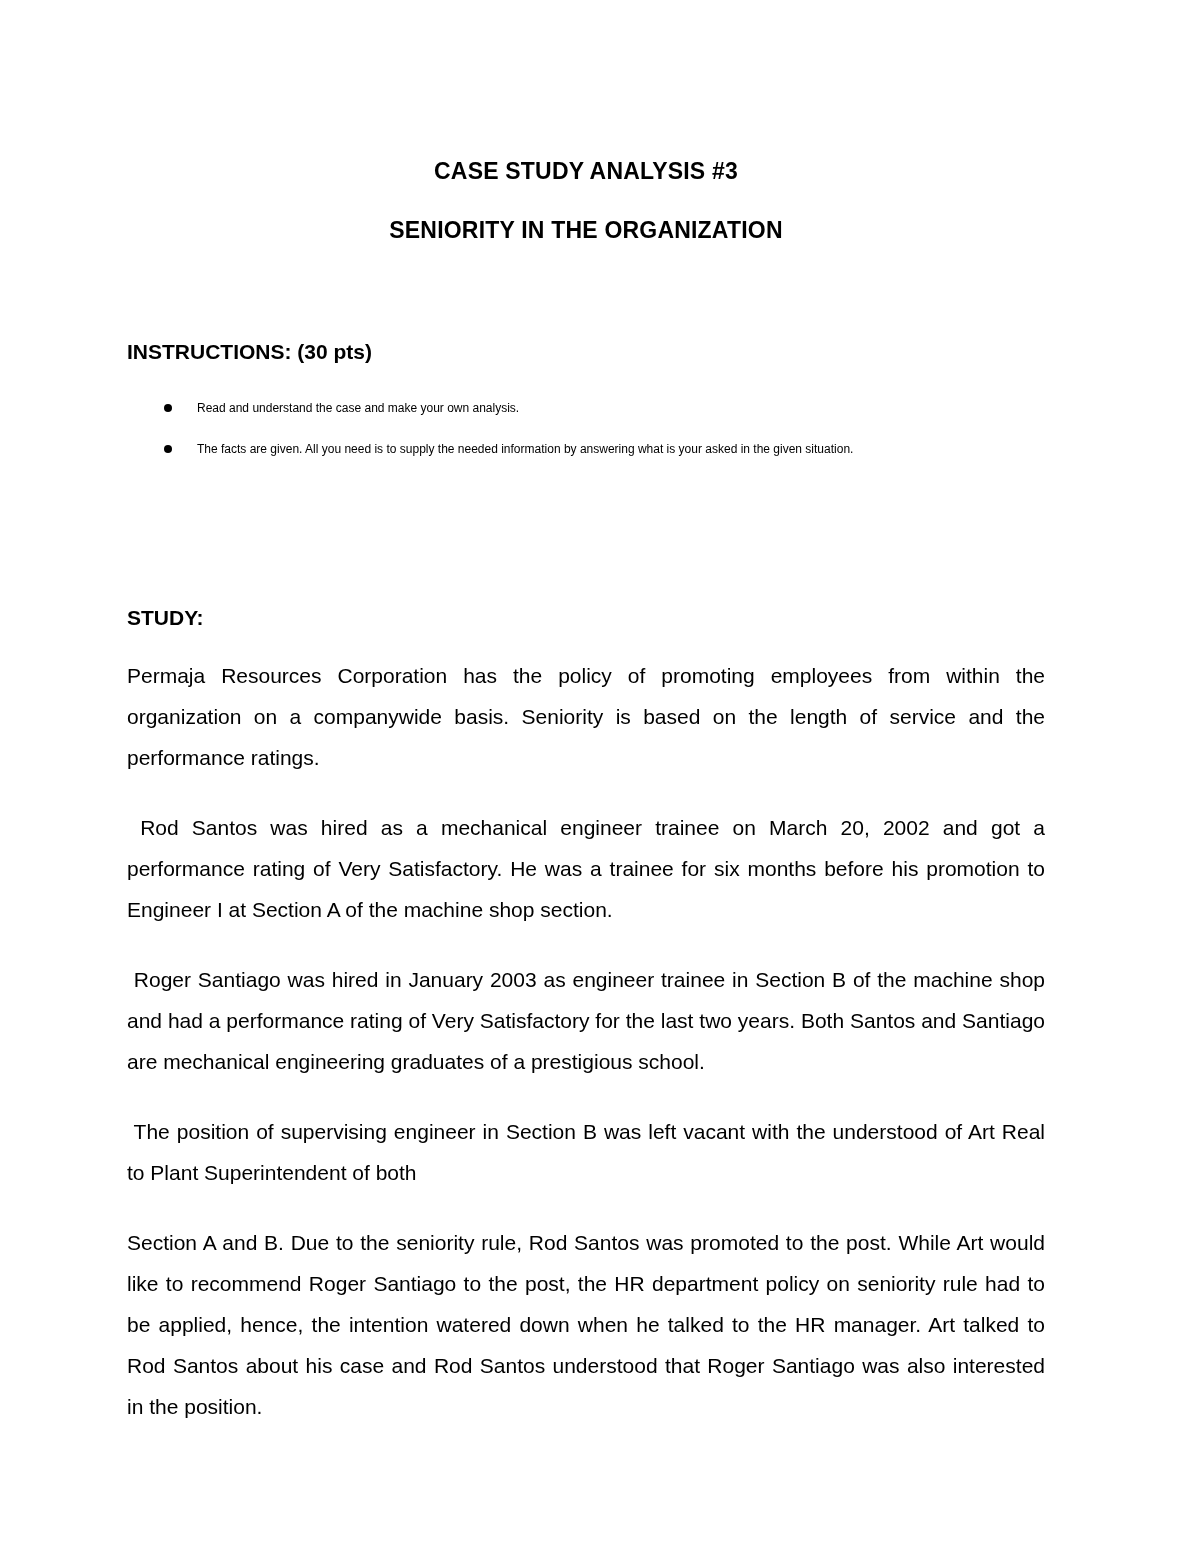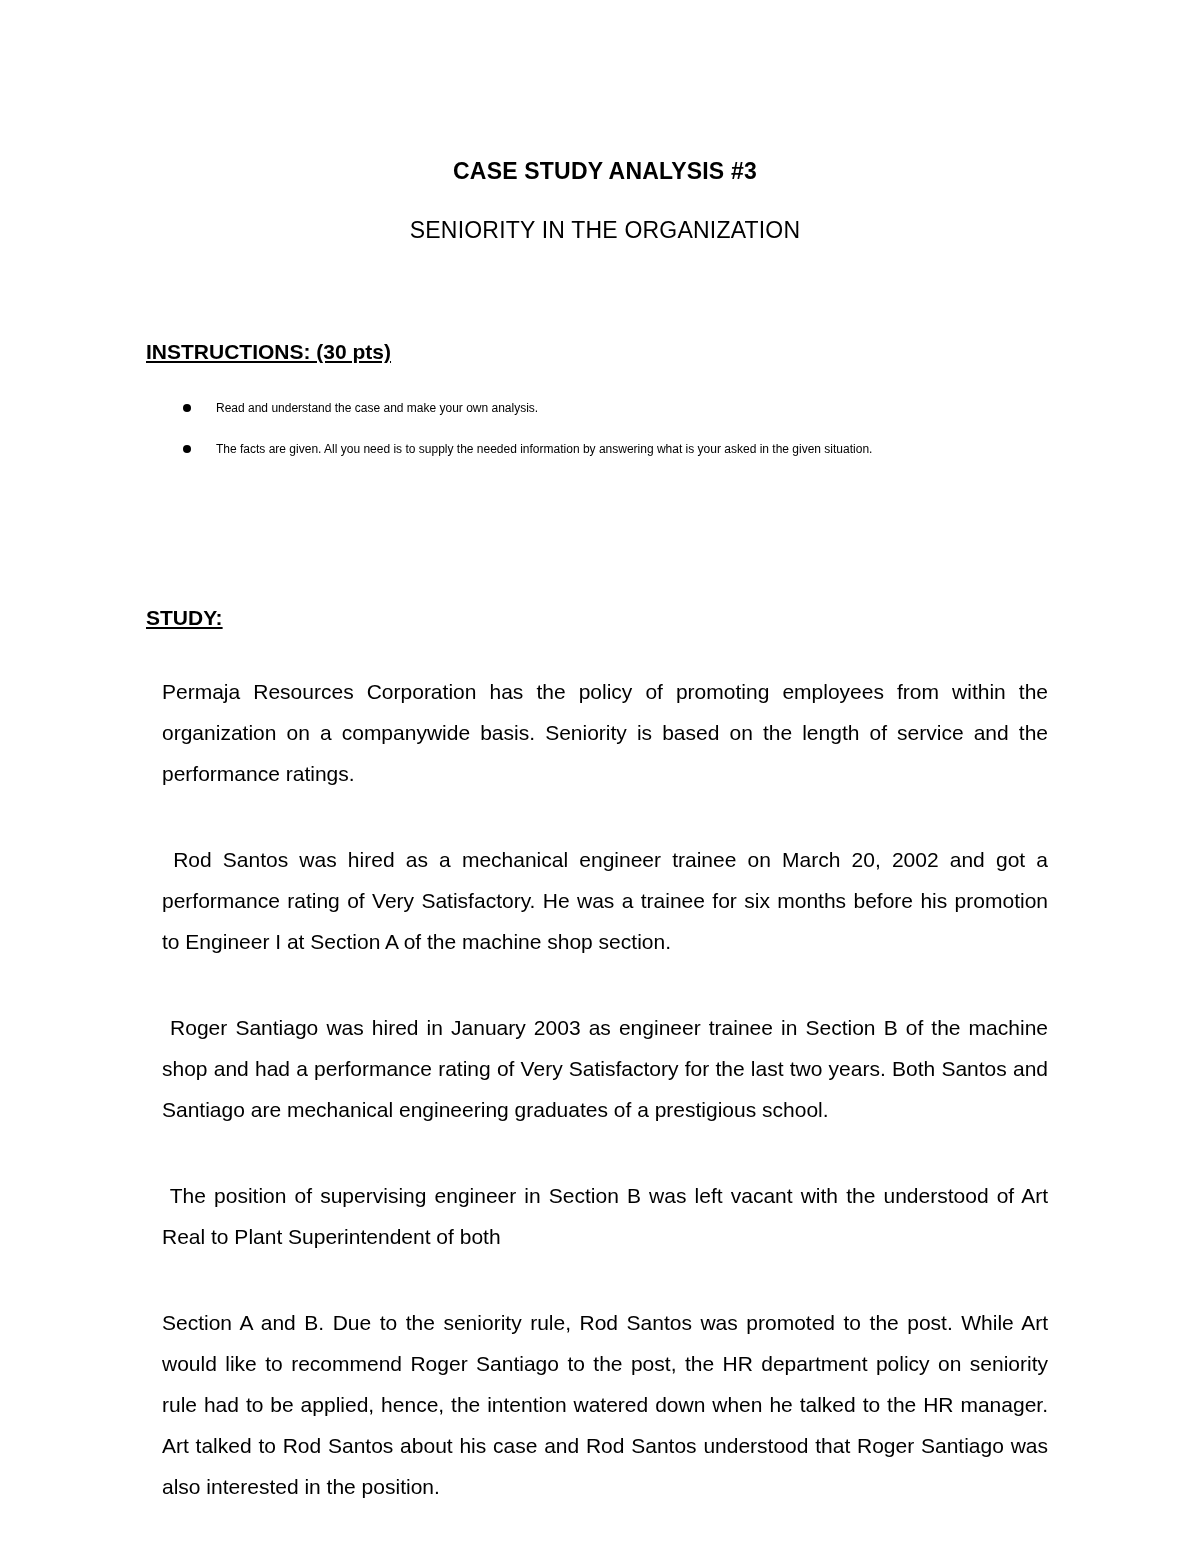--- a/index.html
+++ b/index.html
@@ -18,49 +18,48 @@
     position: relative;
     width: 1200px;
     height: 1553px;
     background: #ffffff;
     box-sizing: border-box;
     padding: 0;
     overflow: hidden;
   }
   .content {
     position: absolute;
-    left: 146px;
+    left: 127px;
     top: 0;
     width: 918px;
   }
   .title-block {
     padding-top: 160px;
     text-align: center;
   }
   .doc-title {
     font-size: 23px;
     font-weight: bold;
     letter-spacing: 0.2px;
     line-height: 1.0;
     margin: 0;
   }
   .doc-subtitle {
     font-size: 23px;
-    font-weight: normal;
+    font-weight: bold;
     letter-spacing: 0.2px;
     line-height: 1.0;
     margin: 0;
     padding-top: 36px;
   }
   .section-heading {
     font-size: 21px;
     font-weight: bold;
     line-height: 1.0;
     margin: 0;
-    text-decoration: underline;
   }
   .instructions-heading {
     padding-top: 99px;
   }
   .facts-heading {
     padding-top: 137px;
   }
   ul.bullets {
     list-style: none;
     margin: 0;
@@ -83,21 +82,21 @@
     top: 16px;
     width: 8px;
     height: 8px;
     background: #000000;
     border-radius: 50%;
   }
   p.body-par {
     font-size: 21px;
     line-height: 41px;
     text-align: justify;
-    margin: 16px;
+    margin: 0;
     padding-top: 29px;
   }
   p.body-par.first-fact {
     padding-top: 27px;
   }
   p.body-par.indented::before {
     content: " ";
     white-space: pre;
   }
 </style>

